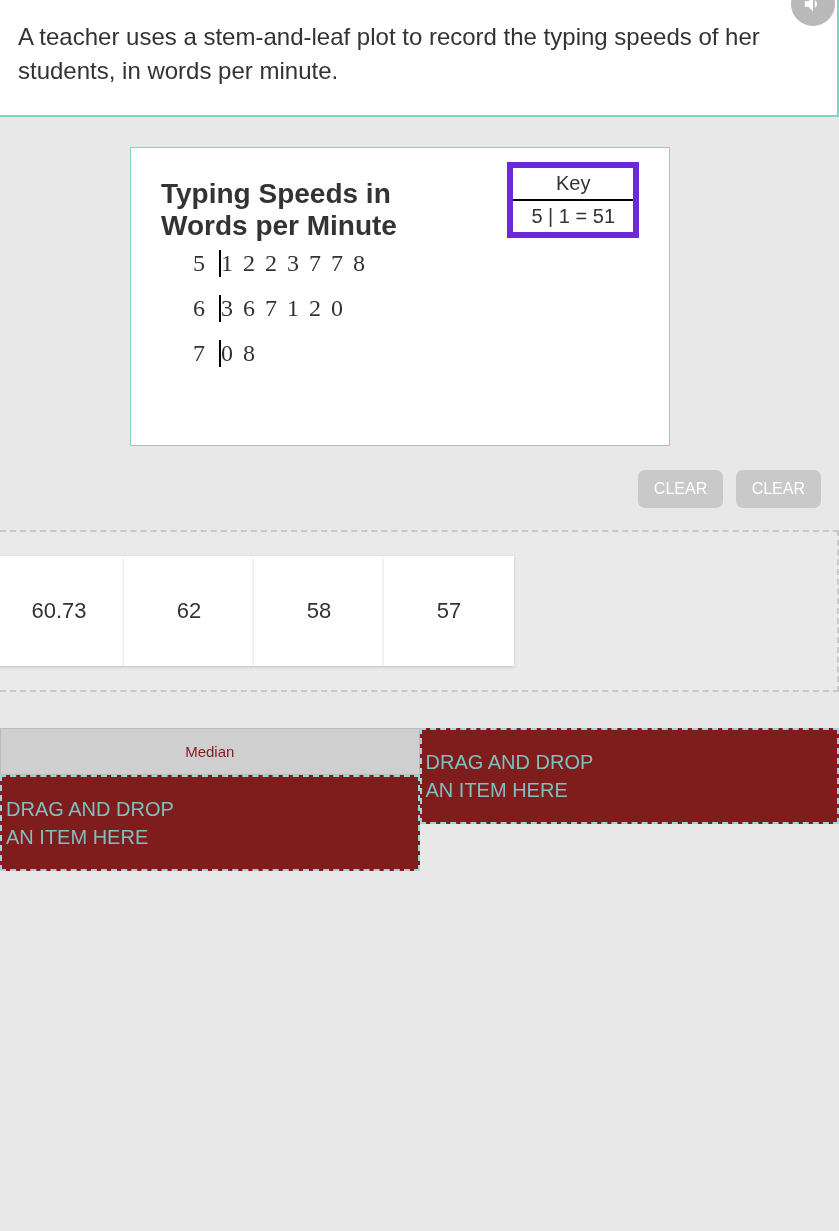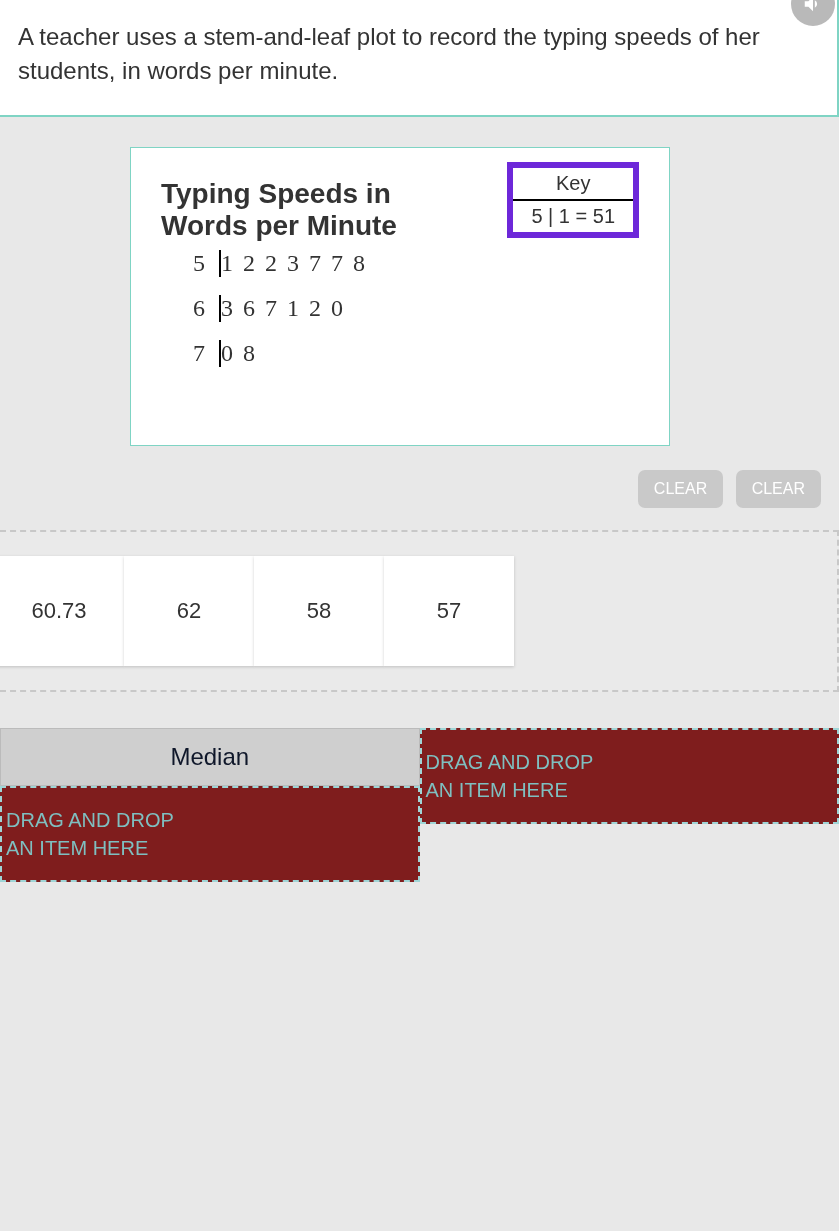--- a/index.html
+++ b/index.html
@@ -81,22 +81,22 @@
       cursor: grab;
     }
     .tile.first { margin-left: -6px;}
     .drop-table {
       display: flex;
       width: 100%;
     }
     .drop-col { flex: 1; }
     .drop-header {
       background: #cfcfcf;
-      color: #0f172a;
-      font-size: 24px;
+      color: #7f1d1d;
+      font-size: 15px;
       padding: 14px 0;
       text-align: center;
       border: 1px solid #bbb;
     }
     .drop-zone {
       background: #7f1d1d;
       border: 2px dashed #9fd5d6;
       color: #7fbfc0;
       font-size: 20px;
       text-align: left;

